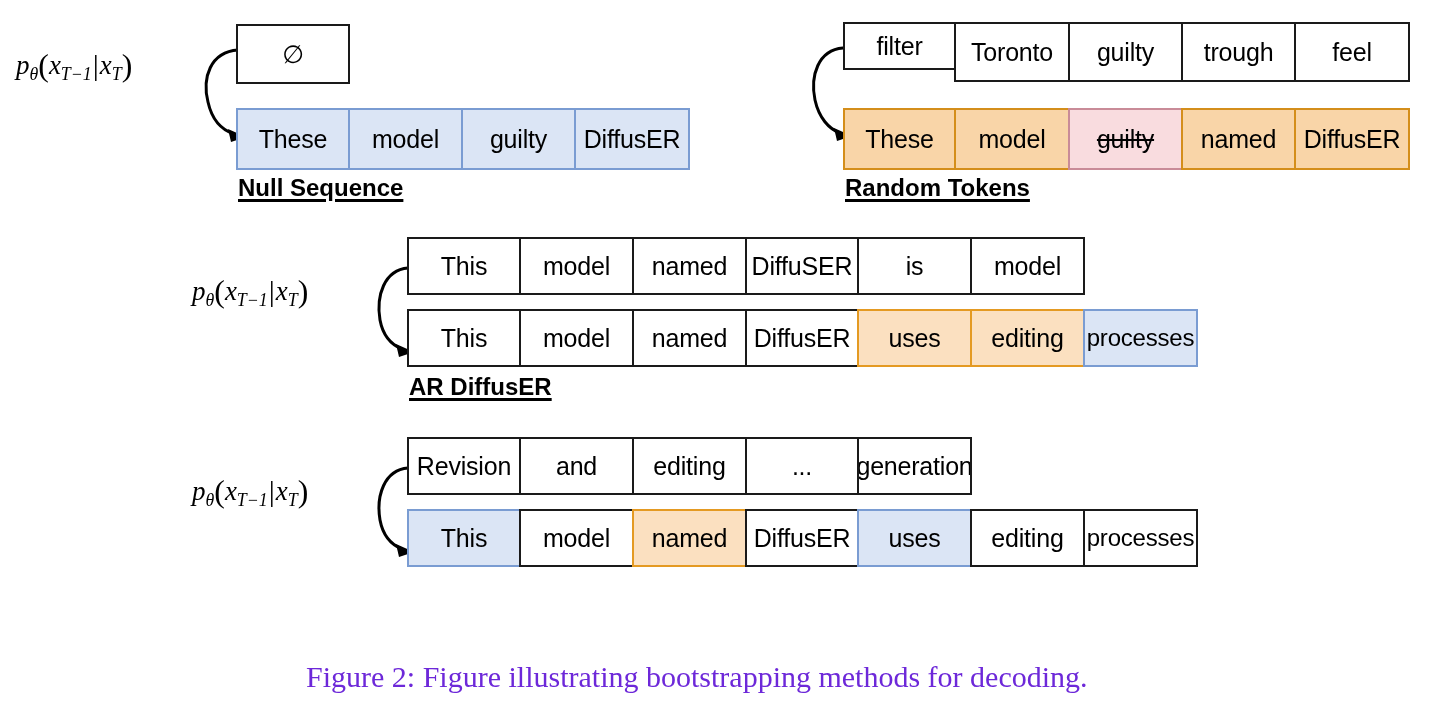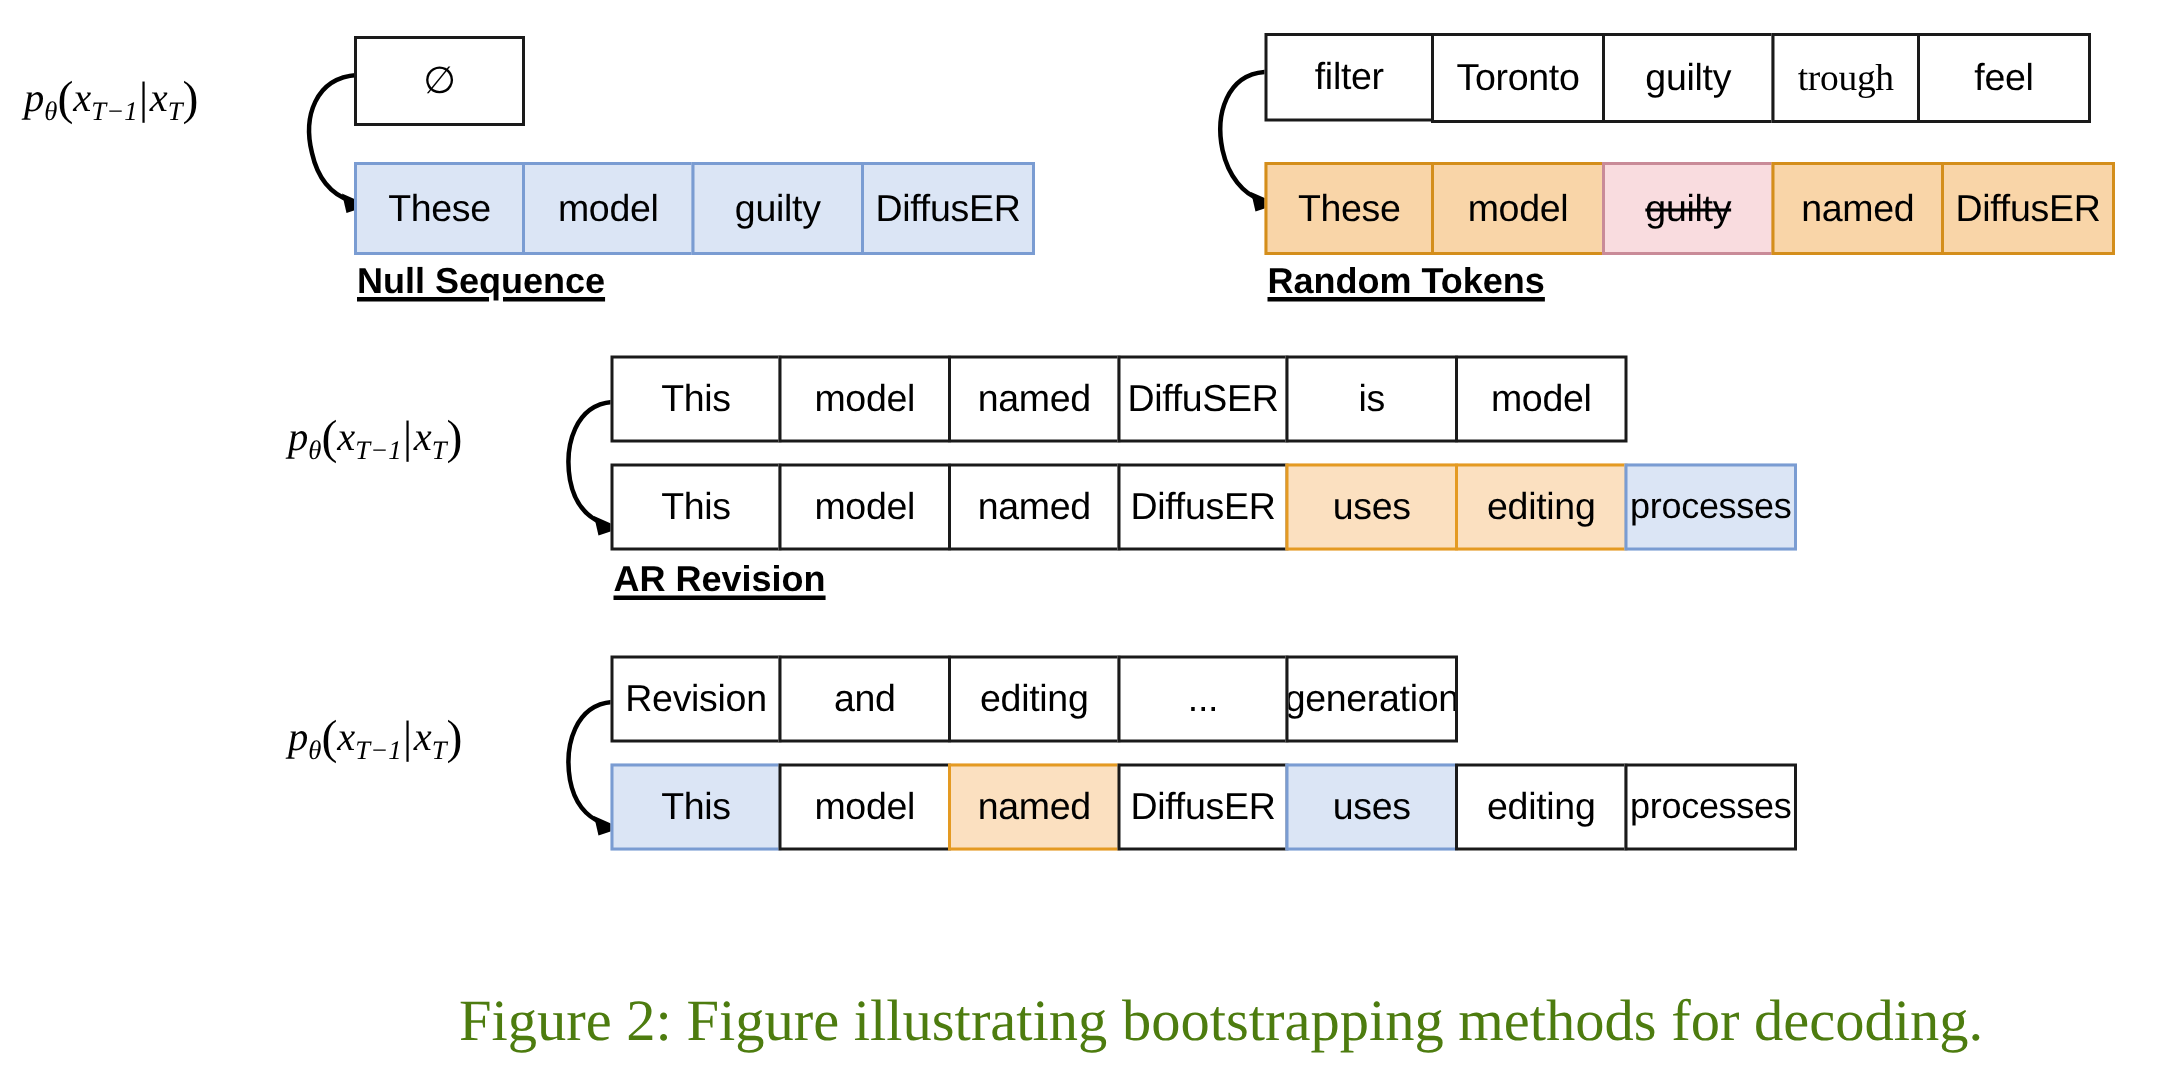--- a/index.html
+++ b/index.html
@@ -128,24 +128,24 @@
   
   .arrow-svg {
     position: absolute;
     overflow: visible;
   }
 
   
   .fig-caption {
     position: absolute;
     font-family: "Liberation Serif", serif;
-    font-size: 39px;
+    font-size: 30px;
     line-height: 1.1;
     white-space: nowrap;
-    color: #4d7c0f;
+    color: #6d28d9;
   }
 </style>
 </head>
 <body>
 
 <div class="figure-root">
 
   <div class="math-label" style="left:16px; top:50px;">
     <i>p</i><span class="theta">θ</span><span class="paren">(</span><i>x</i><span class="sub">T−1</span><span class="bar">|</span><i>x</i><span class="sub">T</span><span class="paren">)</span>
   </div>
@@ -167,24 +167,24 @@
   </div>
 
   <div class="section-label" style="left:238px; top:176px;">Null Sequence</div>
 
   <svg class="arrow-svg" style="left:800px; top:20px;" width="60" height="125" viewBox="0 0 60 125">
     <path d="M 43 28 C 18 30, 10 56, 15 80 C 19 98, 29 109, 40 113" fill="none" stroke="#000000" stroke-width="3" stroke-linecap="round"></path>
     <polygon points="52,116 34,108 37,121" fill="#000000"></polygon>
   </svg>
 
   <div class="row" style="left:843px; top:22px; height:60px;">
-    <div class="cell plain" style="width:113px; height:59px;">filter</div>
+    <div class="cell plain" style="width:113px; height:48px;">filter</div>
     <div class="cell plain" style="width:116px; height:60px;">Toronto</div>
     <div class="cell plain" style="width:115px; height:60px;">guilty</div>
-    <div class="cell plain" style="width:99px; height:60px;font-family:Liberation Serif, serif;">trough</div>
+    <div class="cell plain" style="width:115px; height:60px;">trough</div>
     <div class="cell plain" style="width:116px; height:60px;">feel</div>
   </div>
 
   <div class="row" style="left:843px; top:108px; height:62px;">
     <div class="cell orange" style="width:113px; height:62px;">These</div>
     <div class="cell orange" style="width:116px; height:62px;">model</div>
     <div class="cell pink" style="width:115px; height:62px;">
       <span class="strike">guilty</span>
     </div>
     <div class="cell orange" style="width:115px; height:62px;">named</div>
@@ -214,21 +214,21 @@
   <div class="row" style="left:407px; top:309px; height:58px;">
     <div class="cell plain" style="width:114px; height:58px;">This</div>
     <div class="cell plain" style="width:115px; height:58px;">model</div>
     <div class="cell plain" style="width:115px; height:58px;">named</div>
     <div class="cell plain" style="width:114px; height:58px;">DiffusER</div>
     <div class="cell orangelight" style="width:115px; height:58px;">uses</div>
     <div class="cell orangelight" style="width:115px; height:58px;">editing</div>
     <div class="cell blue" style="width:115px; height:58px; font-size:24px;">processes</div>
   </div>
 
-  <div class="section-label" style="left:409px; top:375px;">AR Revision</div>
+  <div class="section-label" style="left:409px; top:375px;">AR DiffusER</div>
 
   <div class="math-label" style="left:192px; top:476px;">
     <i>p</i><span class="theta">θ</span><span class="paren">(</span><i>x</i><span class="sub">T−1</span><span class="bar">|</span><i>x</i><span class="sub">T</span><span class="paren">)</span>
   </div>
 
   <svg class="arrow-svg" style="left:360px; top:450px;" width="60" height="110" viewBox="0 0 60 110">
     <path d="M 48 18 C 24 20, 16 46, 20 70 C 23 86, 32 95, 42 99" fill="none" stroke="#000000" stroke-width="3" stroke-linecap="round"></path>
     <polygon points="54,102 36,94 39,107" fill="#000000"></polygon>
   </svg>
 

